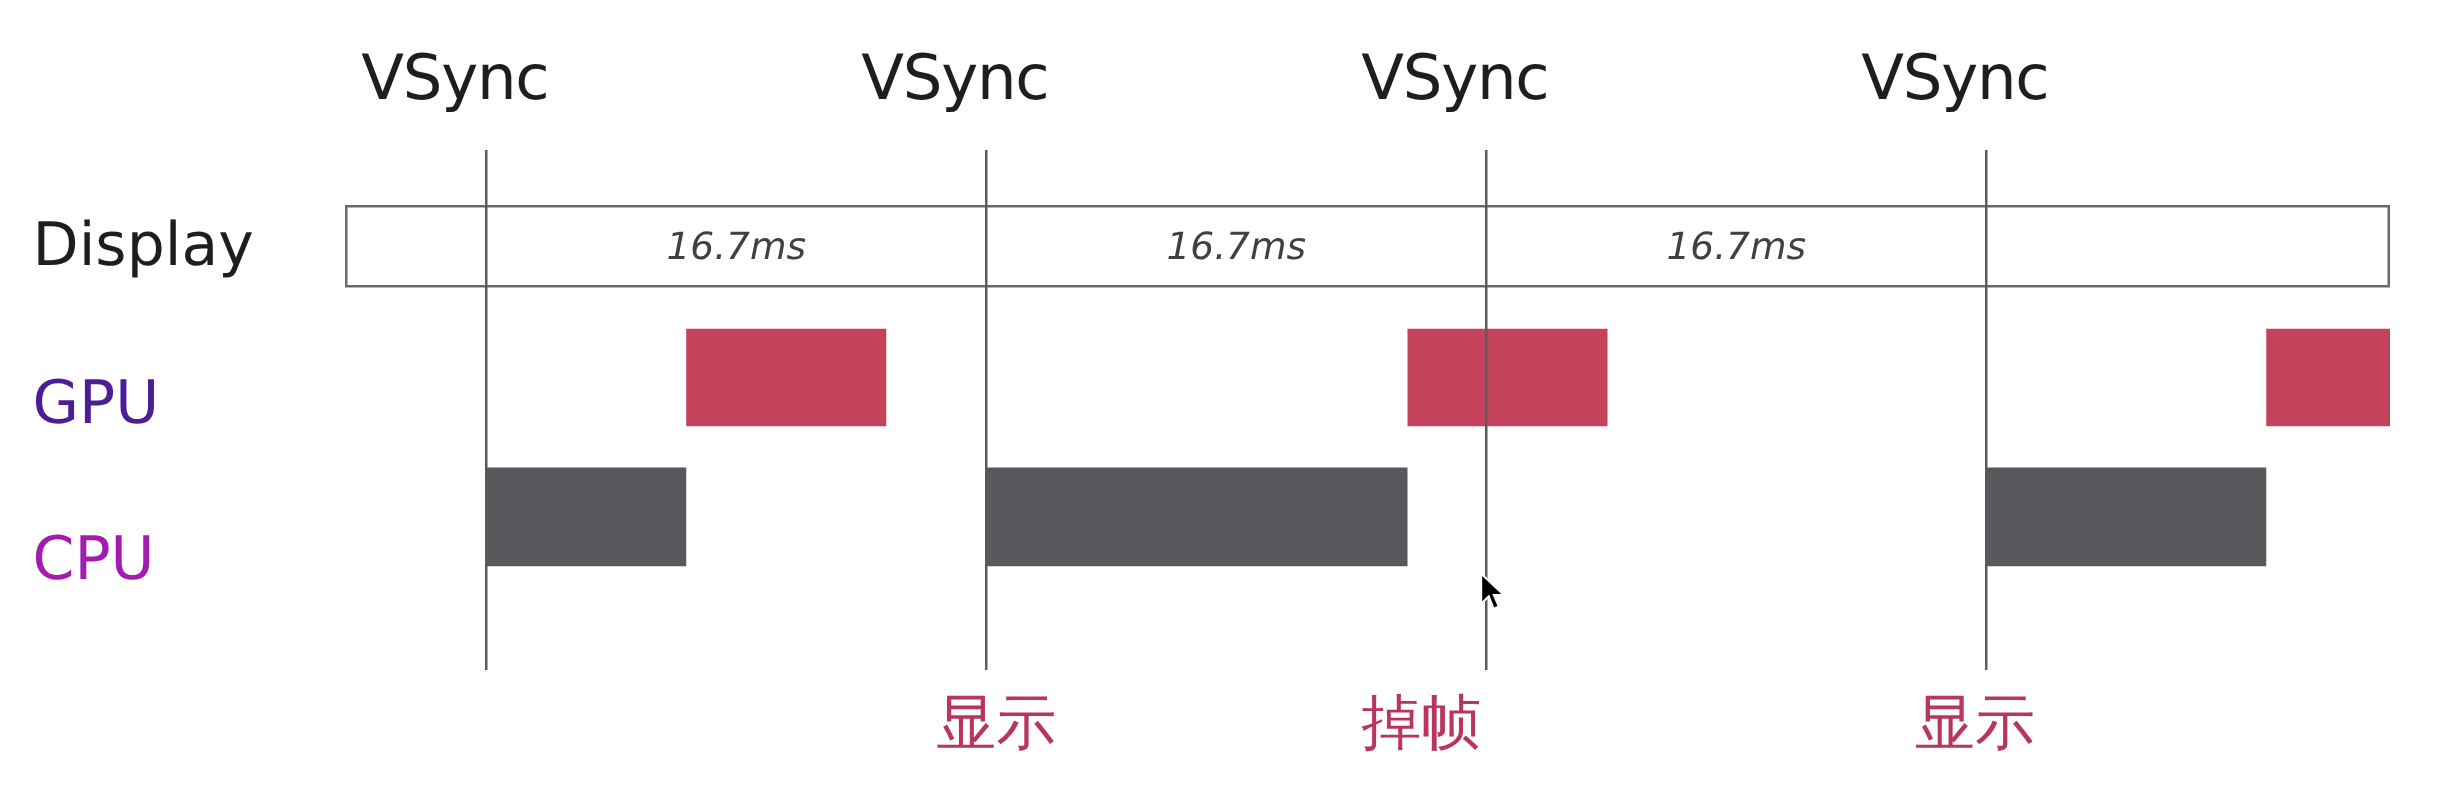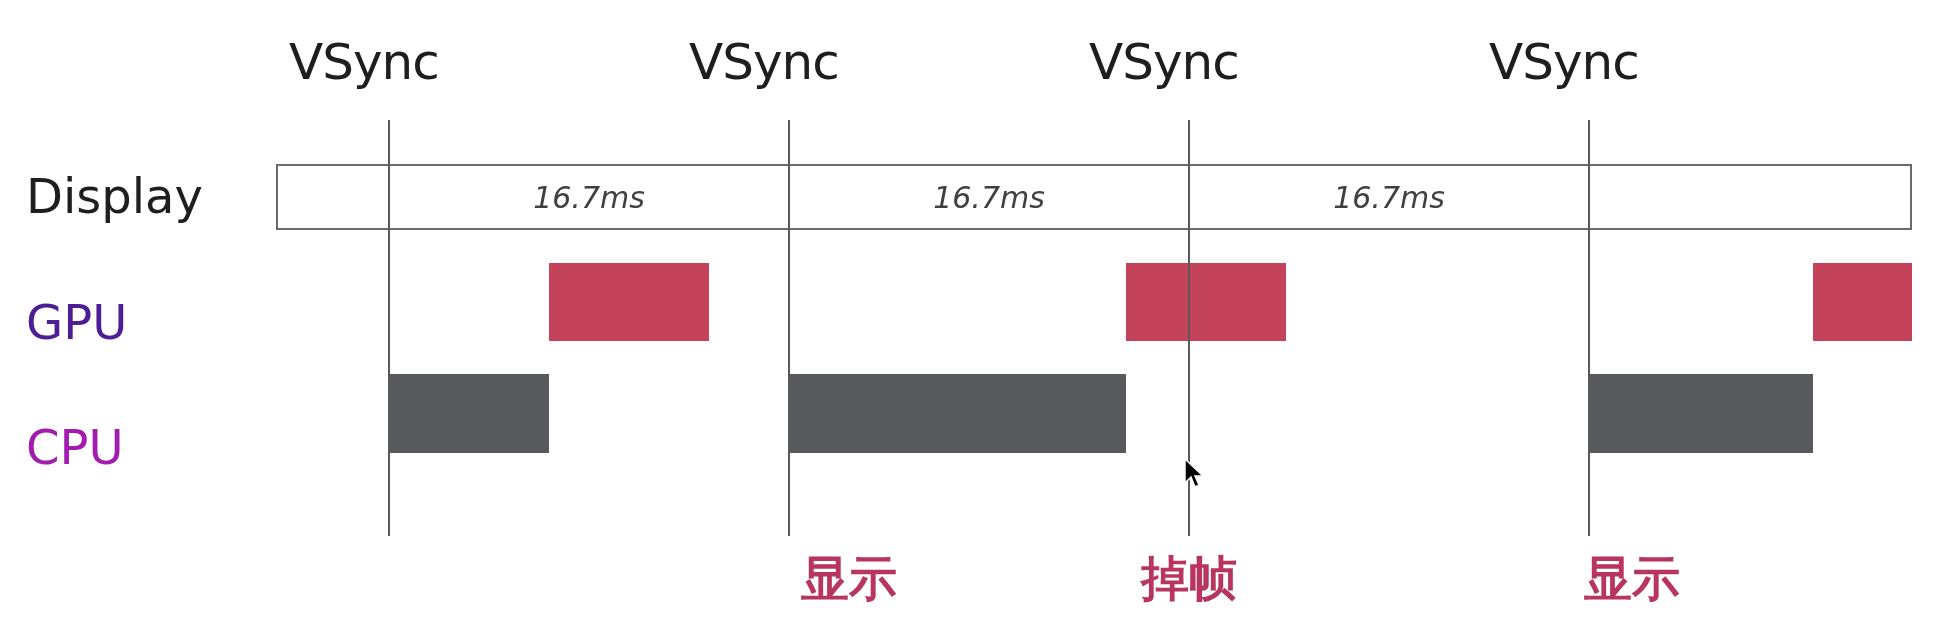--- a/index.html
+++ b/index.html
@@ -74,25 +74,25 @@
       z-index: 2;
     }
     .bar.gpu { top: 263px; height: 78px; background: #c4435b; }
     .bar.cpu { top: 374px; height: 79px; background: #58595c; }
 
     .event-label {
       position: absolute;
       top: 546px;
       width: 200px;
       margin-left: -100px;
-      text-align: right;
+      text-align: center;
       font-size: 48px;
       line-height: 64px;
       color: #b8355f;
-      font-weight: bold;
+      font-weight: normal;
     }
 
     .cursor-icon {
       position: absolute;
       left: 1183px;
       top: 457px;
       width: 22px;
       height: 34px;
       z-index: 5;
     }

